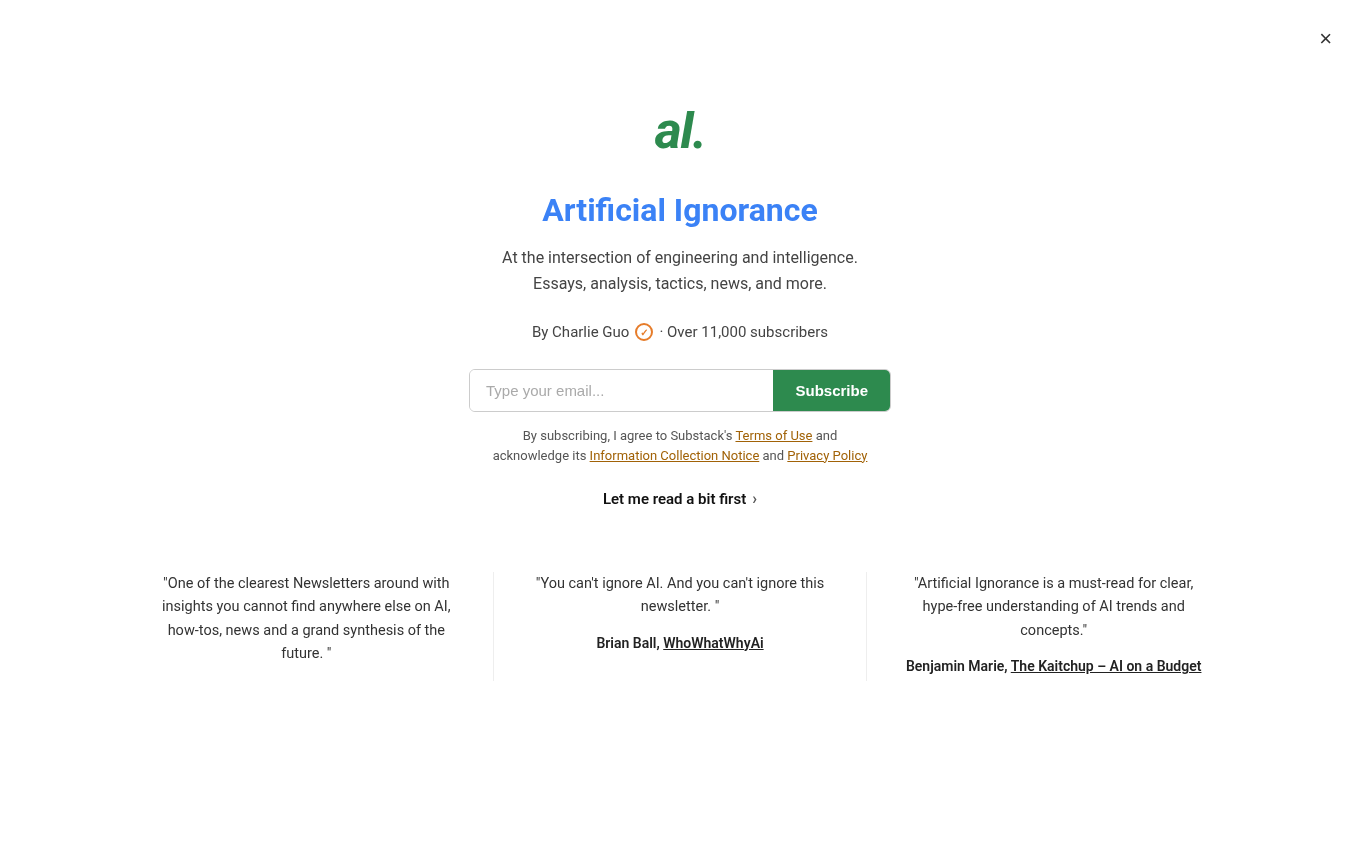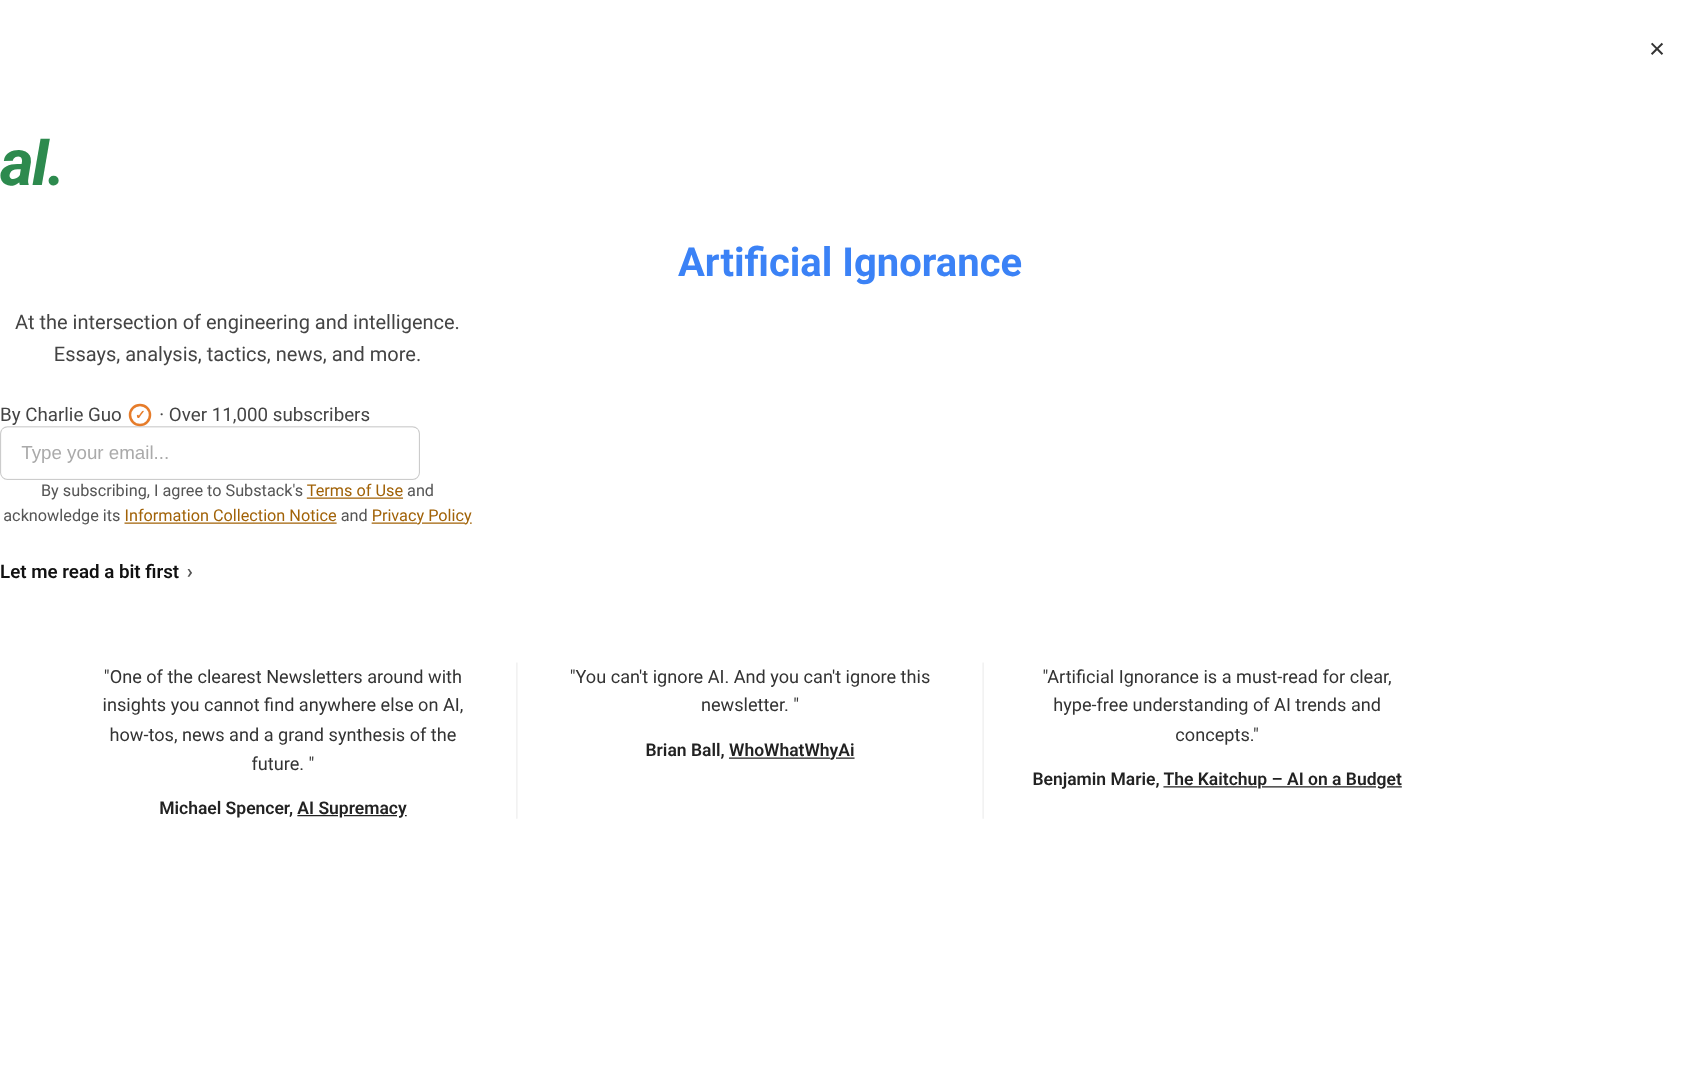--- a/index.html
+++ b/index.html
@@ -26,20 +26,21 @@
       cursor: pointer;
       font-size: 22px;
       color: #333;
       line-height: 1;
       padding: 4px;
     }
 
     .main-container {
       display: flex;
       flex-direction: column;
+      align-items: center;
       padding-top: 100px;
       padding-bottom: 60px;
     }
 
     .logo {
       color: #2d8a4e;
       font-size: 52px;
       font-style: italic;
       font-weight: 700;
       margin-bottom: 30px;
@@ -63,20 +64,21 @@
       color: #444;
       text-align: center;
       line-height: 1.6;
       max-width: 380px;
       margin-bottom: 27px;
     }
 
     .author-line {
       font-size: 15px;
       color: #444;
+      margin-bottom: 28px;
       display: flex;
       align-items: center;
       gap: 6px;
     }
 
     .verified-icon {
       display: inline-block;
       width: 18px;
       height: 18px;
       border-radius: 50%;
@@ -91,21 +93,22 @@
       top: 50%;
       left: 50%;
       transform: translate(-50%, -50%);
       font-size: 10px;
       color: #e67c2a;
       font-weight: bold;
     }
 
     .subscribe-form {
       display: flex;
-      width: 336px;
+      width: 422px;
+      margin-bottom: 14px;
       border: 1.5px solid #ccc;
       border-radius: 6px;
       overflow: hidden;
     }
 
     .email-input {
       flex: 1;
       padding: 12px 16px;
       font-size: 15px;
       border: none;
@@ -213,38 +216,35 @@
   <p class="publication-description">At the intersection of engineering and intelligence. Essays, analysis, tactics, news, and more.</p>
 
   <div class="author-line">
     <span>By Charlie Guo</span>
     <span class="verified-icon"></span>
     <span>· Over 11,000 subscribers</span>
   </div>
 
   <div class="subscribe-form">
     <input class="email-input" type="email" placeholder="Type your email..." style="">
+    <button class="subscribe-btn">Subscribe</button>
   </div>
 
   <p class="terms-text">
     <span>By subscribing, I agree to Substack's </span><a href="#">Terms of Use</a><span> and acknowledge its </span><a href="#">Information Collection Notice</a><span> and </span><a href="#">Privacy Policy</a>
   </p>
 
   <a class="read-first-link" href="#">
     <span>Let me read a bit first</span>
     <span class="chevron-right">›</span>
   </a>
 
   <div class="testimonials">
     <div class="testimonial">
       <p class="testimonial-quote">"One of the clearest Newsletters around with insights you cannot find anywhere else on AI, how-tos, news and a grand synthesis of the future. "</p>
-      <p class="testimonial-author">
-        <span>Michael Spencer,</span>
-        <a href="#">AI Supremacy</a>
-      </p>
     </div>
     <div class="testimonial">
       <p class="testimonial-quote">"You can't ignore AI. And you can't ignore this newsletter. "</p>
       <p class="testimonial-author">
         <span>Brian Ball,</span>
         <a href="#">WhoWhatWhyAi</a>
       </p>
     </div>
     <div class="testimonial">
       <p class="testimonial-quote">"Artificial Ignorance is a must-read for clear, hype-free understanding of AI trends and concepts."</p>

